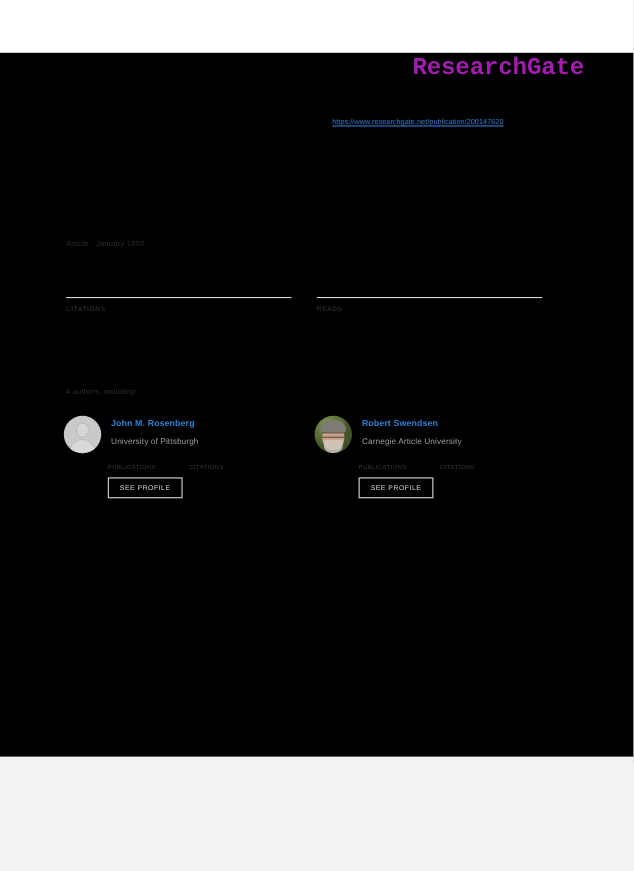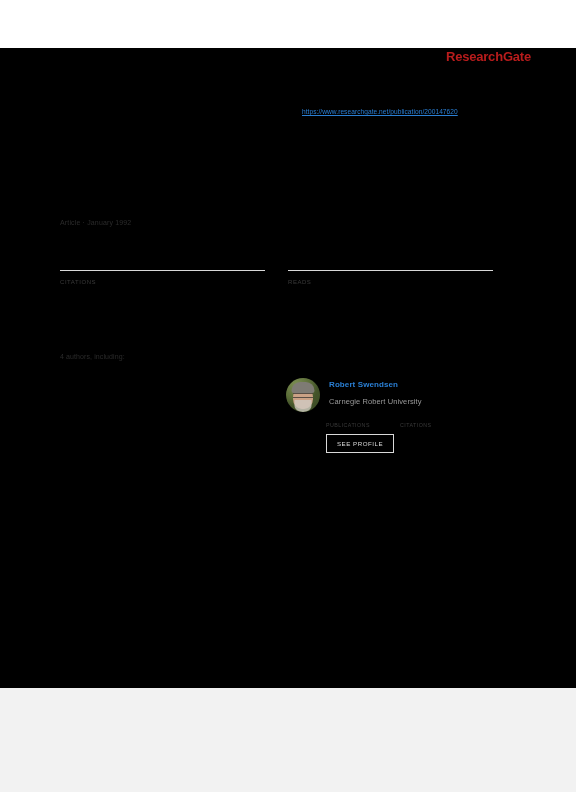--- a/index.html
+++ b/index.html
@@ -38,24 +38,24 @@
     width: 576px;
     height: 640px;
     background: #000000;
   }
 
   
   .rg-logo {
     position: absolute;
     right: 45px;
     top: 49px;
-    font-family: Liberation Sans, sans-serif;
-    font-size: 13px;
+    font-family: Liberation Mono, monospace;
+    font-size: 22px;
     font-weight: bold;
-    color: #b91c1c;
+    color: #a21caf;
     letter-spacing: -0.2px;
     white-space: nowrap;
   }
 
   
   .rg-url {
     position: absolute;
     left: 302px;
     top: 108px;
     font-size: 6.6px;
@@ -328,42 +328,61 @@
   </div>
 
   <div class="stat stat-reads">
     <div class="stat-number"></div>
     <div class="stat-rule"></div>
     <div class="stat-label">READS</div>
   </div>
 
   <div class="authors-heading">4 authors, including:</div>
 
-
-  <div class="author-card author-card-1">
-    <div class="avatar avatar-photo">
-      <div class="face"></div>
-      <div class="hair"></div>
-      <div class="glasses"></div>
-      <div class="beard"></div>
+  <div class="author-card author-card-0">
+    <div class="avatar avatar-placeholder">
+      <div class="head"></div>
+      <div class="body"></div>
     </div>
-    <div class="author-name">Robert Swendsen</div>
-    <div class="author-affil">Carnegie Robert University</div>
+    <div class="author-name">John M. Rosenberg</div>
+    <div class="author-affil">University of Pittsburgh</div>
     <div class="author-stats">
       <div class="author-stat pubs">
         <div class="author-stat-num"></div>
         <div class="author-stat-label">PUBLICATIONS</div>
       </div>
       <div class="author-stat cites">
         <div class="author-stat-num"></div>
         <div class="author-stat-label">CITATIONS</div>
       </div>
     </div>
     <div class="see-profile">SEE PROFILE</div>
   </div>
 
+  <div class="author-card author-card-1">
+    <div class="avatar avatar-photo">
+      <div class="face"></div>
+      <div class="hair"></div>
+      <div class="glasses"></div>
+      <div class="beard"></div>
+    </div>
+    <div class="author-name">Robert Swendsen</div>
+    <div class="author-affil">Carnegie Article University</div>
+    <div class="author-stats">
+      <div class="author-stat pubs">
+        <div class="author-stat-num"></div>
+        <div class="author-stat-label">PUBLICATIONS</div>
+      </div>
+      <div class="author-stat cites">
+        <div class="author-stat-num"></div>
+        <div class="author-stat-label">CITATIONS</div>
+      </div>
+    </div>
+    <div class="see-profile">SEE PROFILE</div>
+  </div>
+
   <div class="footer">
     
     
     
   </div>
 
 </div>
 
 </body></html>

